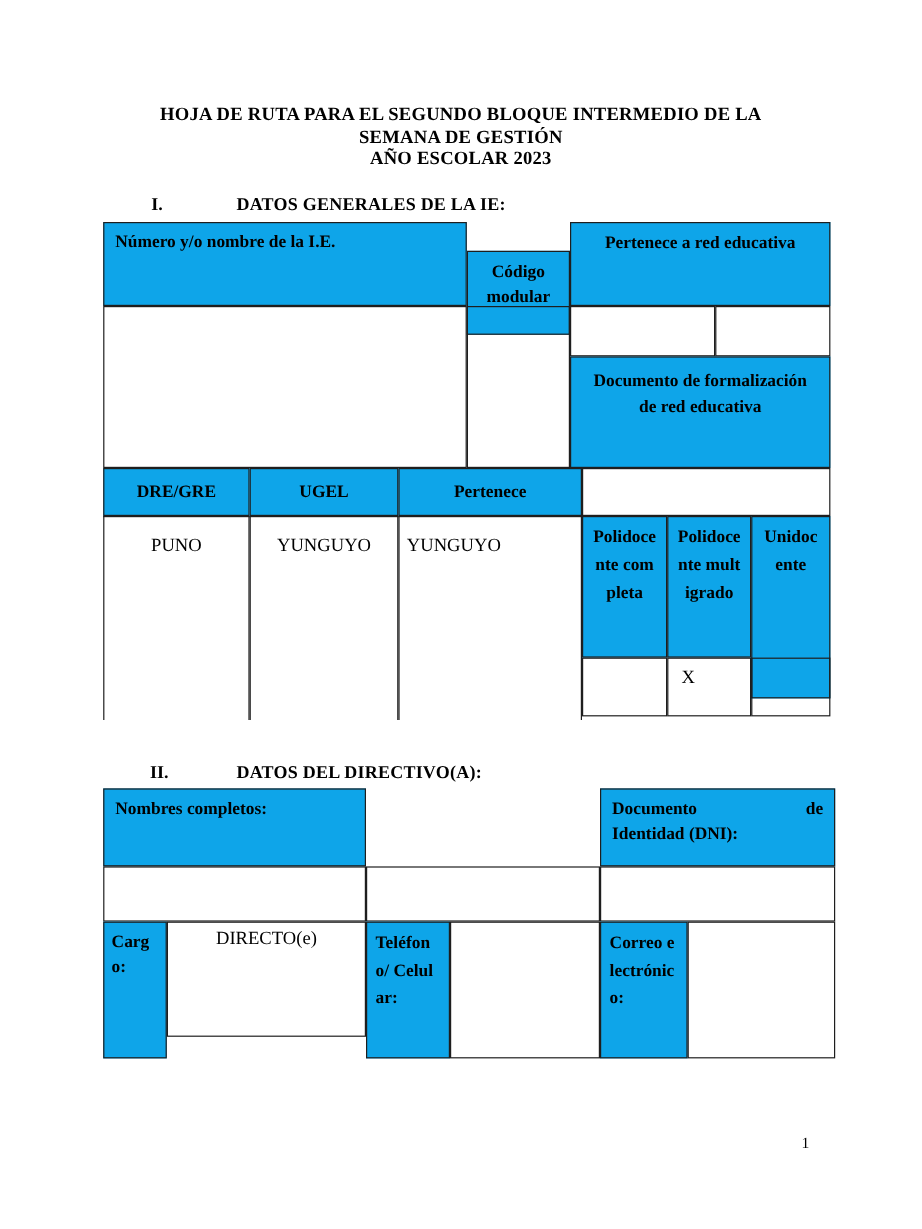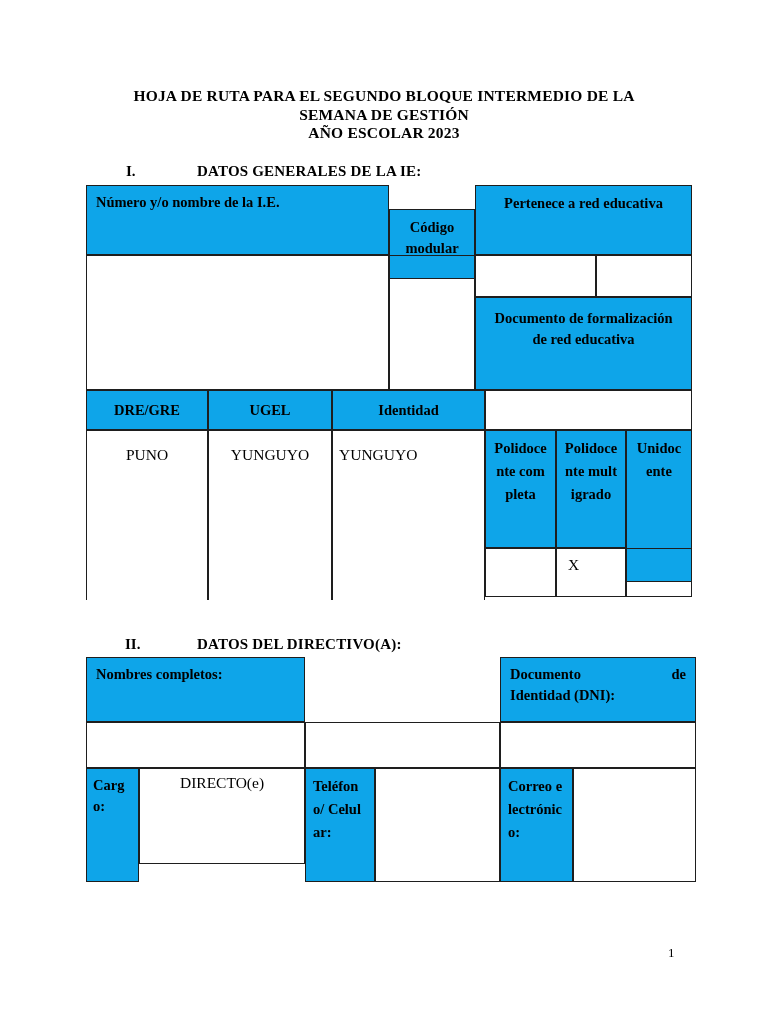--- a/index.html
+++ b/index.html
@@ -52,21 +52,21 @@
   <div class="cell blue lbl c" style="left:475px;top:185px;width:217px;height:70px;padding:7px 24px;">Pertenece a red educativa</div>
 
   <div class="cell" style="left:86px;top:255px;width:303px;height:135px;"></div>
   <div class="cell" style="left:389px;top:255px;width:86px;height:135px;"></div>
   <div class="cell" style="left:475px;top:255px;width:121px;height:42px;"></div>
   <div class="cell" style="left:596px;top:255px;width:96px;height:42px;"></div>
   <div class="cell blue lbl c" style="left:475px;top:297px;width:217px;height:93px;padding:10px 14px;">Documento de formalización de red educativa</div>
 
   <div class="cell blue lbl c" style="left:86px;top:390px;width:122px;height:40px;padding-top:9px;">DRE/GRE</div>
   <div class="cell blue lbl c" style="left:208px;top:390px;width:124px;height:40px;padding-top:9px;">UGEL</div>
-  <div class="cell blue lbl c" style="left:332px;top:390px;width:153px;height:40px;padding-top:9px;">Identidad</div>
+  <div class="cell blue lbl c" style="left:332px;top:390px;width:153px;height:40px;padding-top:9px;">Pertenece</div>
   <div class="cell" style="left:485px;top:390px;width:207px;height:40px;"></div>
 
   <div class="cell c val nb" style="left:86px;top:430px;width:122px;height:170px;padding-top:13px;">PUNO</div>
   <div class="cell c val nb" style="left:208px;top:430px;width:124px;height:170px;padding-top:13px;">YUNGUYO</div>
   <div class="cell val nb" style="left:332px;top:430px;width:153px;height:170px;padding:13px 6px;">YUNGUYO</div>
 
   <div class="cell blue lbl c ba" style="left:485px;top:430px;width:71px;height:118px;padding:6px 7px;line-height:1.6;">Polidocente completa</div>
   <div class="cell blue lbl c ba" style="left:556px;top:430px;width:70px;height:118px;padding:6px 7px;line-height:1.6;">Polidocente multigrado</div>
   <div class="cell blue lbl c ba" style="left:626px;top:430px;width:66px;height:152px;padding:6px 7px;line-height:1.6;">Unidocente</div>
 

